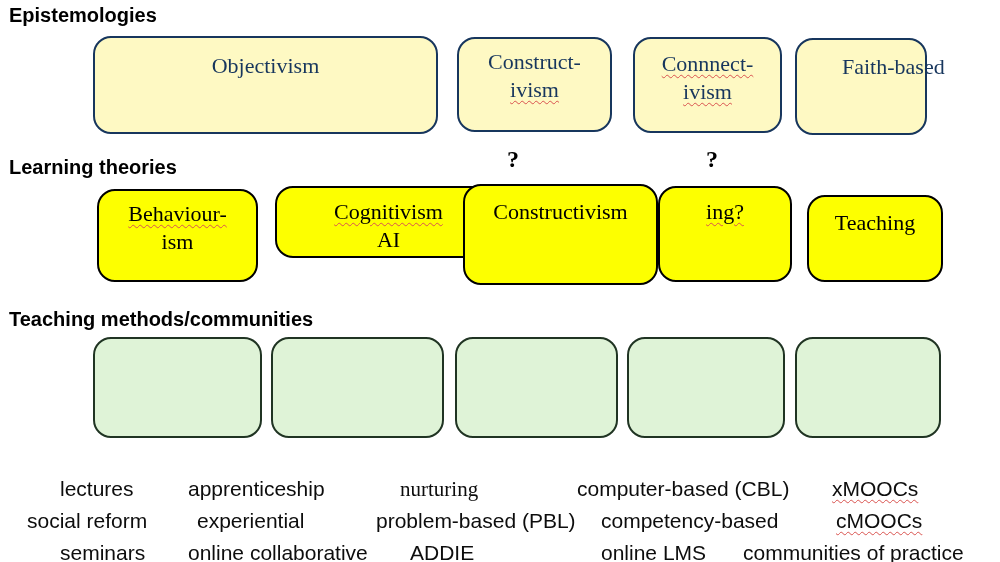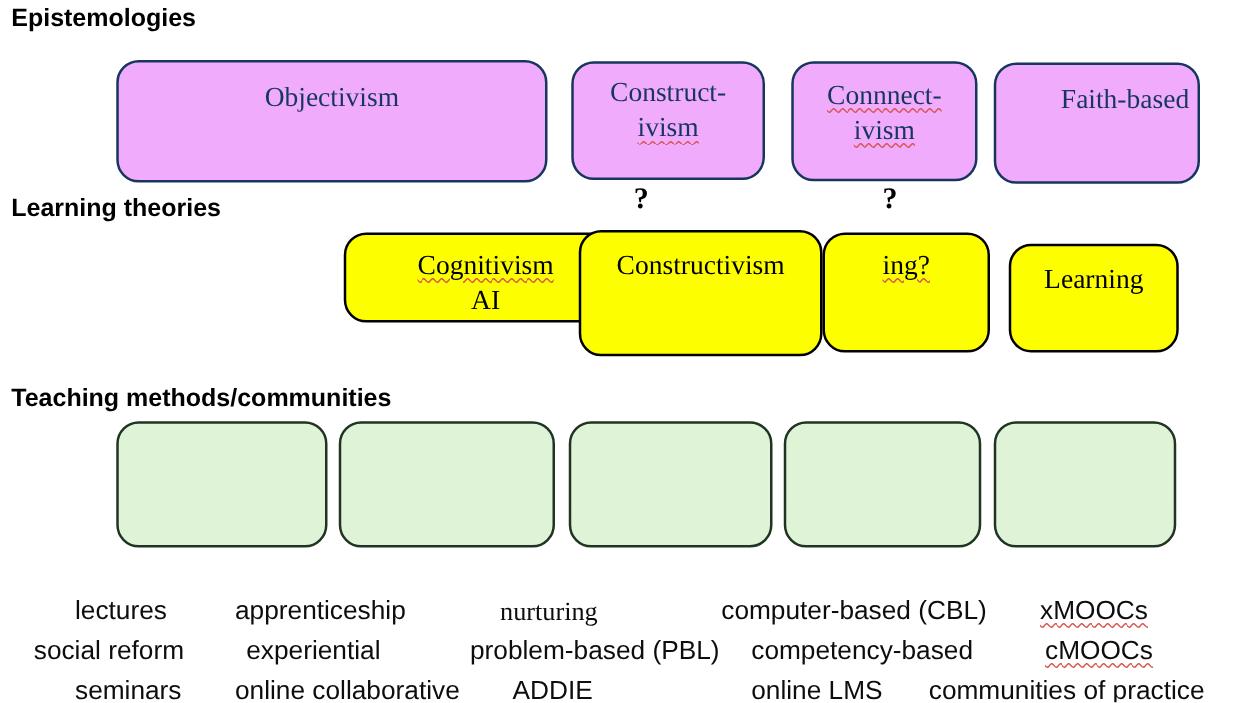--- a/index.html
+++ b/index.html
@@ -5,21 +5,21 @@
   html,body { margin:0; padding:0; background:#fff; }
   .canvas {
     position:relative; width:1000px; height:562px; background:#ffffff;
     overflow:hidden; font-family:"Liberation Sans", sans-serif;
   }
   .h { position:absolute; font-weight:bold; font-size:20px; color:#000; letter-spacing:0; }
   .box {
     position:absolute; border:2px solid #000; border-radius:18px; box-sizing:border-box;
     text-align:center; font-family:"Liberation Serif", serif; font-size:22px;
   }
-  .blue   { background:#f0abfc; border-color:#17365D; color:#17365D;margin-top:12px; }
+  .blue   { background:#fef9c3; border-color:#17365D; color:#17365D; }
   .yellow { background:#FDFF00; border-color:#000000; color:#000000; }
   .green  { background:#DFF3D7; border-color:#203423; }
   .ln { display:block; line-height:28px; white-space:nowrap; }
   .sq { text-decoration-line:underline; text-decoration-style:wavy;
         text-decoration-color:#D9534F; text-decoration-thickness:1px; text-underline-offset:3px; }
   .qmark { position:absolute; font-family:"Liberation Serif", serif; font-weight:bold;
            font-size:24px; color:#000; }
   .ex { position:absolute; font-size:21px; color:#0d0d0d; white-space:nowrap; }
 </style>
 </head>
@@ -38,43 +38,47 @@
   <div class="box blue" style="left:457px; top:37px; width:155px; height:95px; padding-top:9px;">
     <span class="ln">Construct-</span>
     <span class="ln sq">ivism</span>
   </div>
 
   <div class="box blue" style="left:633px; top:37px; width:149px; height:96px; padding-top:11px;">
     <span class="ln sq">Connnect-</span>
     <span class="ln sq">ivism</span>
   </div>
 
-  <div class="box blue" style="left:795px; top:38px; width:165px; height:97px; padding-top:13px;padding-left:45px;">
+  <div class="box blue" style="left:795px; top:38px; width:132px; height:97px; padding-top:13px;padding-left:45px;">
     <span class="ln">Faith-based</span>
   </div>
 
   <div class="qmark" style="left:507px; top:146px;">?</div>
   <div class="qmark" style="left:706px; top:146px;">?</div>
 
+  <div class="box yellow" style="left:97px; top:189px; width:161px; height:93px; padding-top:9px;">
+    <span class="ln sq">Behaviour-</span>
+    <span class="ln">ism</span>
+  </div>
 
   <div class="box yellow" style="left:275px; top:186px; width:282px; height:72px; padding-top:10px; padding-right:55px; z-index:1;">
     <span class="ln sq">Cognitivism</span>
     <span class="ln">AI</span>
   </div>
 
   <div class="box yellow" style="left:463px; top:184px; width:195px; height:101px; padding-top:12px; z-index:3;">
     <span class="ln">Constructivism</span>
   </div>
 
   <div class="box yellow" style="left:658px; top:186px; width:134px; height:96px; padding-top:10px; z-index:2;">
     <span class="ln sq">ing?</span>
   </div>
 
   <div class="box yellow" style="left:807px; top:195px; width:136px; height:87px; padding-top:12px;">
-    <span class="ln">Learning</span>
+    <span class="ln">Teaching</span>
   </div>
 
   <div class="box green" style="left:93px;  top:337px; width:169px; height:101px;"></div>
   <div class="box green" style="left:271px; top:337px; width:173px; height:101px;"></div>
   <div class="box green" style="left:455px; top:337px; width:163px; height:101px;"></div>
   <div class="box green" style="left:627px; top:337px; width:158px; height:101px;"></div>
   <div class="box green" style="left:795px; top:337px; width:146px; height:101px;"></div>
 
   <div class="ex" style="left:60px;  top:477px;">lectures</div>
   <div class="ex" style="left:188px; top:477px;">apprenticeship</div>

